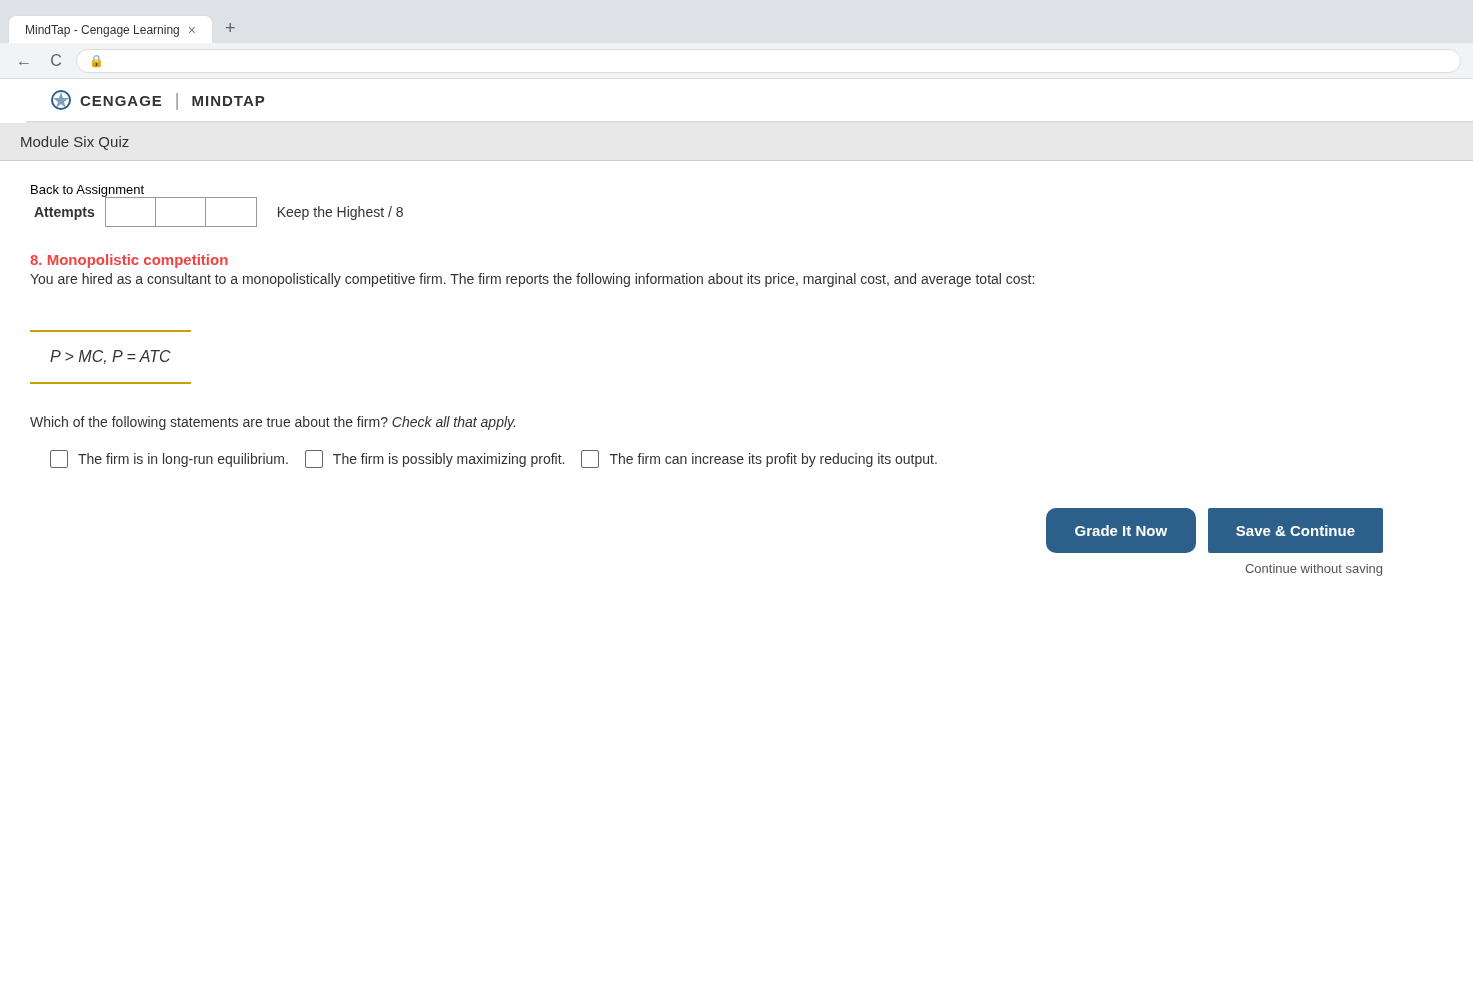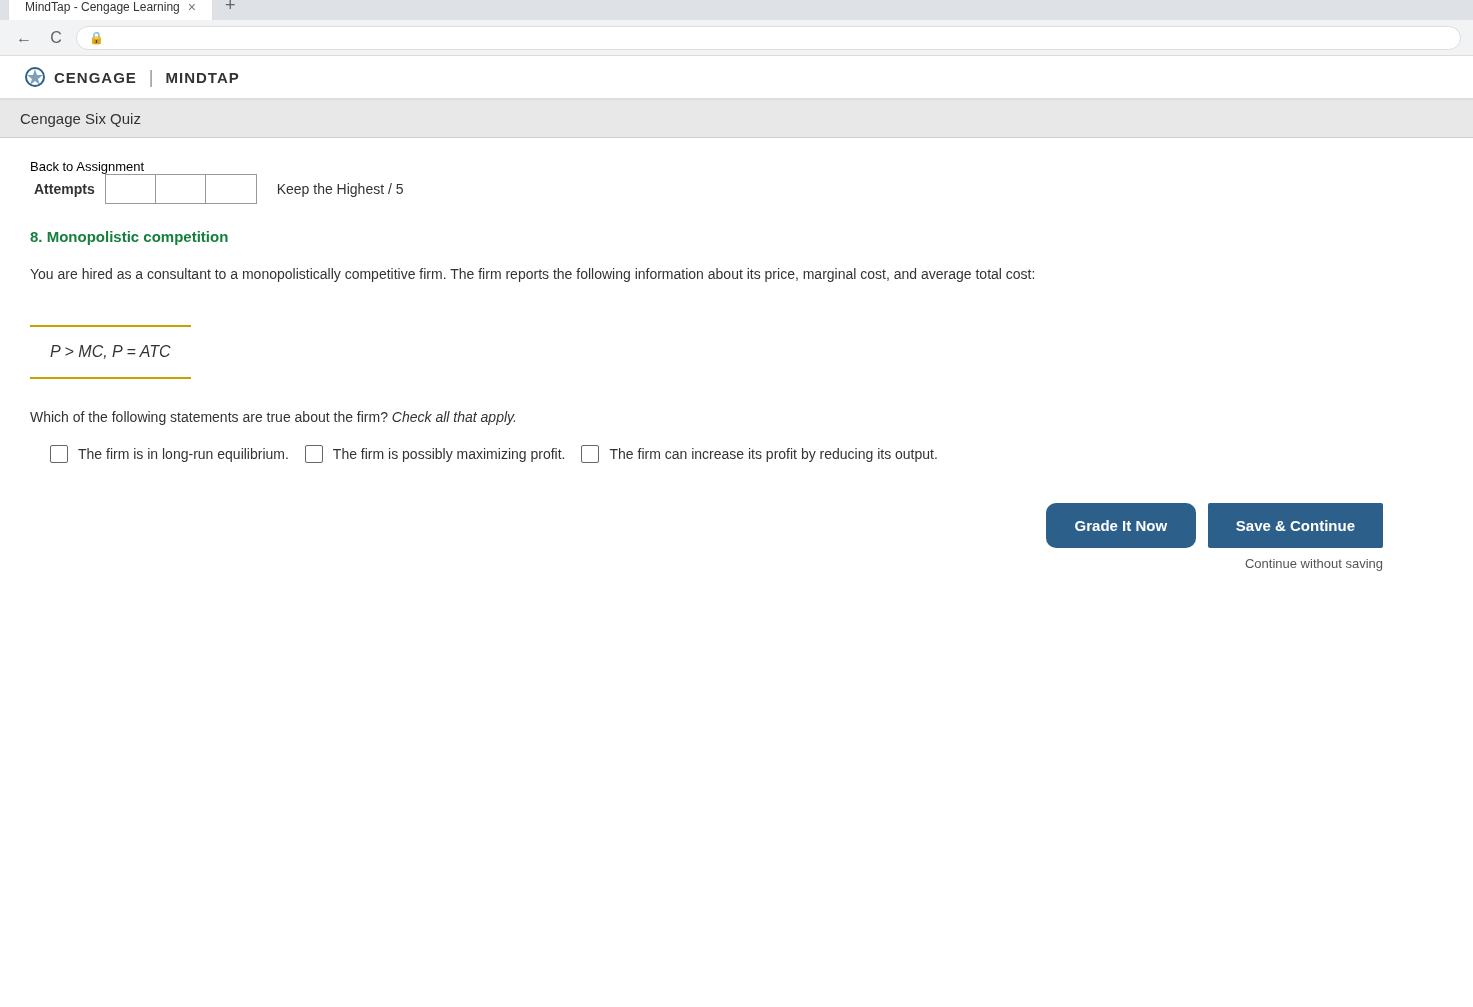--- a/index.html
+++ b/index.html
@@ -47,21 +47,21 @@
       gap: 6px;
     }
     .browser-url-bar .secure-icon {
       color: #5f6368;
       font-size: 12px;
     }
     .tab-bar {
       background: #dee1e6;
       display: flex;
       align-items: flex-end;
-      height: 20px;
+      height: 43px;
       padding: 0 8px;
       gap: 4px;
     }
     .tab-item {
       background: #fff;
       border-radius: 8px 8px 0 0;
       padding: 6px 16px;
       font-size: 12px;
       color: #333;
       display: flex;
@@ -86,20 +86,21 @@
     }
 
     
     .app-header {
       background: #fff;
       border-bottom: 2px solid #ddd;
       padding: 10px 24px;
       display: flex;
       align-items: center;
       gap: 12px;
+      margin-left: 26px;
     }
     .cengage-logo {
       display: flex;
       align-items: center;
       gap: 8px;
     }
     .logo-icon {
       width: 22px;
       height: 22px;
     }
@@ -176,22 +177,22 @@
     .keep-highest {
       font-size: 14px;
       color: #333;
       margin-left: 10px;
     }
 
     
     .question-number {
       font-size: 15px;
       font-weight: bold;
-      color: #15803d;
-      margin-bottom: 18px;
+      color: #ef4444;
+      margin-bottom: 0;
     }
 
     .question-text {
       font-size: 14px;
       color: #333;
       line-height: 1.6;
       margin-bottom: 20px;
       max-width: 1100px;
     }
 
@@ -325,37 +326,37 @@
       <circle cx="11" cy="11" r="9" stroke="#2c5f8a" stroke-width="2" fill="none"></circle>
       <path d="M11 3 L13 9 L19 9 L14 13 L16 19 L11 15 L6 19 L8 13 L3 9 L9 9 Z" fill="#2c5f8a" opacity="0.6"></path>
     </svg>
     <span class="logo-text">CENGAGE</span>
     <span class="logo-divider">|</span>
     <span class="mindtap-text">MINDTAP</span>
   </div>
 </div>
 
 <div class="module-title-bar">
-  <span>Cengage Six Quiz</span>
+  <span>Module Six Quiz</span>
 </div>
 
 <div class="main-content">
 
   
   <a class="back-link">Back to Assignment</a>
 
   
   <div class="attempts-row">
     <span class="attempts-label">Attempts</span>
     <div class="attempts-boxes">
       <div class="attempt-box"></div>
       <div class="attempt-box"></div>
       <div class="attempt-box"></div>
     </div>
-    <span class="keep-highest">Keep the Highest / 5</span>
+    <span class="keep-highest">Keep the Highest / 8</span>
   </div>
 
   
   <div class="question-number">8. Monopolistic competition</div>
 
   
   <div class="question-text">You are hired as a consultant to a monopolistically competitive firm. The firm reports the following information about its price, marginal cost, and average total cost:</div>
 
   
   <div class="formula-box">

